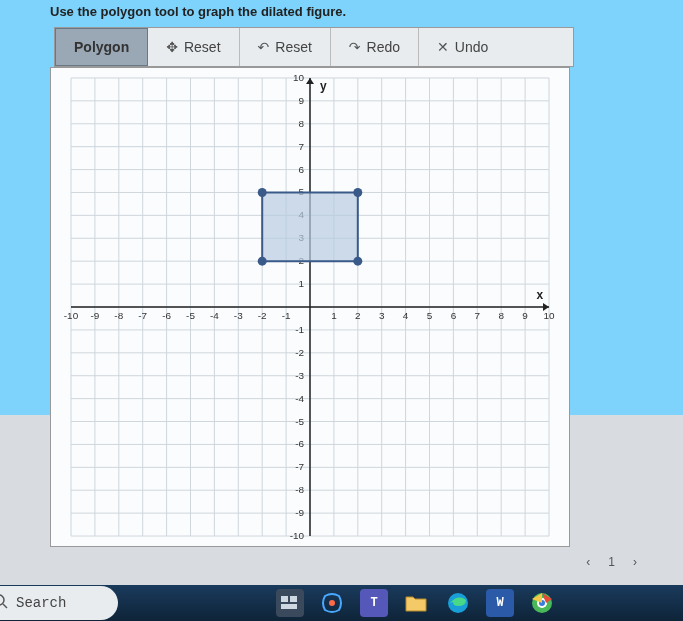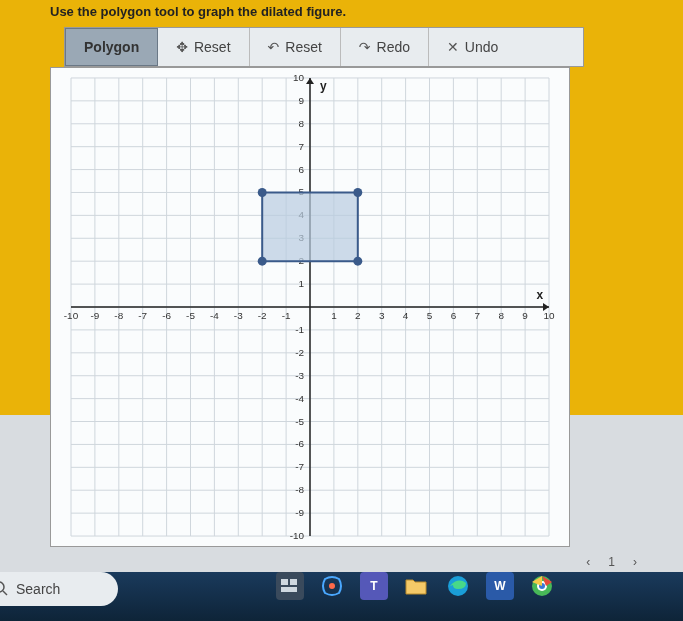--- a/index.html
+++ b/index.html
@@ -5,38 +5,38 @@
   * { box-sizing: border-box; margin: 0; padding: 0; }
   body {
     font-family: Arial, sans-serif;
     background: #d8dce0;
     width: 683px;
     height: 621px;
     overflow: hidden;
     position: relative;
   }
   .page-bg {
-    background: #eab308;
+    background: #7dd3fc;
     padding: 0 40px 10px 40px;
     height: 415px;
     position: relative;
   }
   .instruction {
     font-size: 13px;
     color: #222;
     font-weight: bold;
     padding: 4px 10px 8px 10px;
   }
   .toolbar {
     display: flex;
     background: #e8ecef;
     border: 1px solid #999;
     height: 40px;
     width: 520px;
-    margin-left: 24px;
+    margin-left: 14px;
   }
   .tool-btn {
     display: flex;
     align-items: center;
     justify-content: center;
     gap: 6px;
     padding: 0 18px;
     font-size: 14px;
     color: #444;
     border-right: 1px solid #bbb;
@@ -68,26 +68,27 @@
   }
   .tick-label {
     font-size: 10px;
     fill: #333;
     font-family: Arial, sans-serif;
   }
   .axis-label { font-size: 12px; fill: #222; font-weight: bold; font-family: Arial, sans-serif; }
   .taskbar {
     position: absolute;
     bottom: 0; left: 0; right: 0;
-    height: 49px;
+    height: 36px;
     background: linear-gradient(#1a3a5c, #0e2438);
     display: flex;
-    align-items: flex-start;
+    align-items: center;
     padding: 0 8px;
     gap: 8px;
+    font-family: Liberation Mono, monospace;
   }
   .search-pill {
     display: flex;
     align-items: center;
     background: #e8ecef;
     border-radius: 18px;
     height: 34px;
     padding: 0 14px;
     gap: 8px;
     color: #444;

